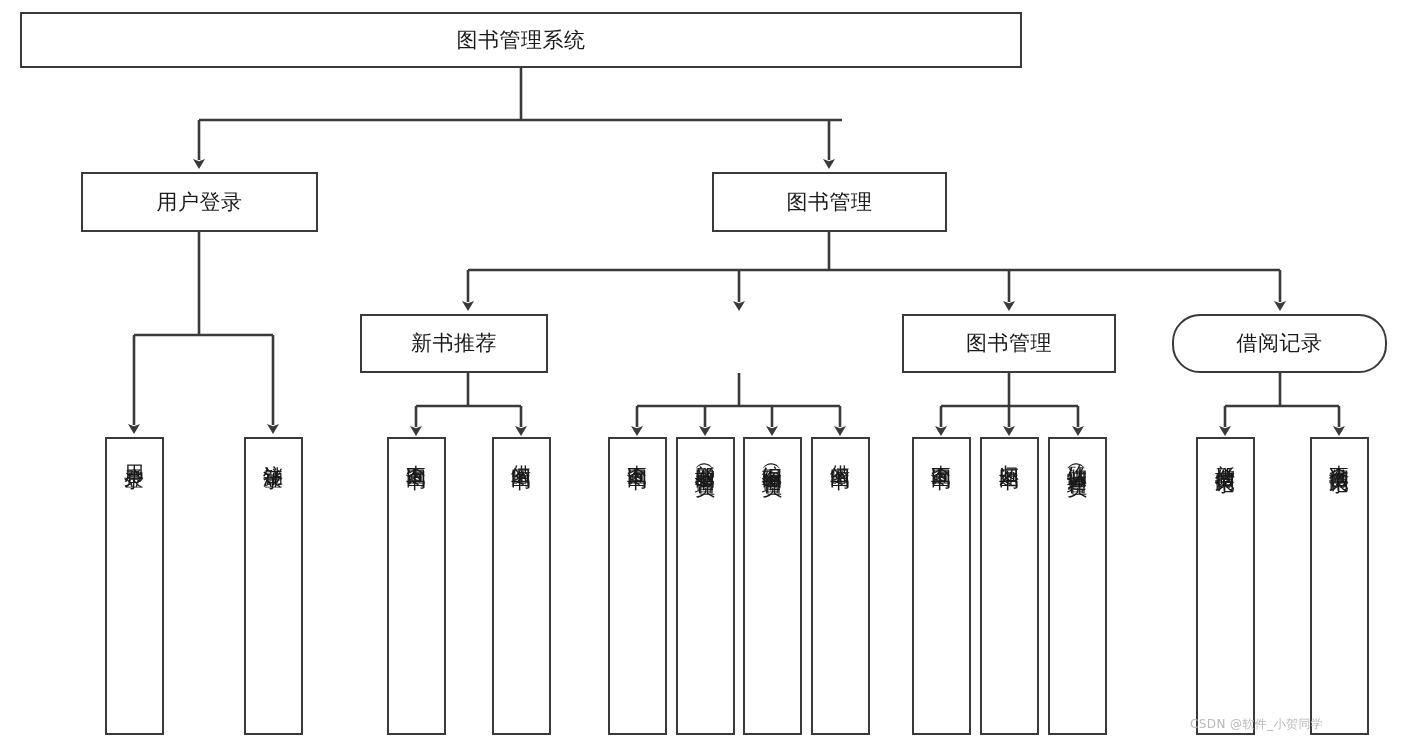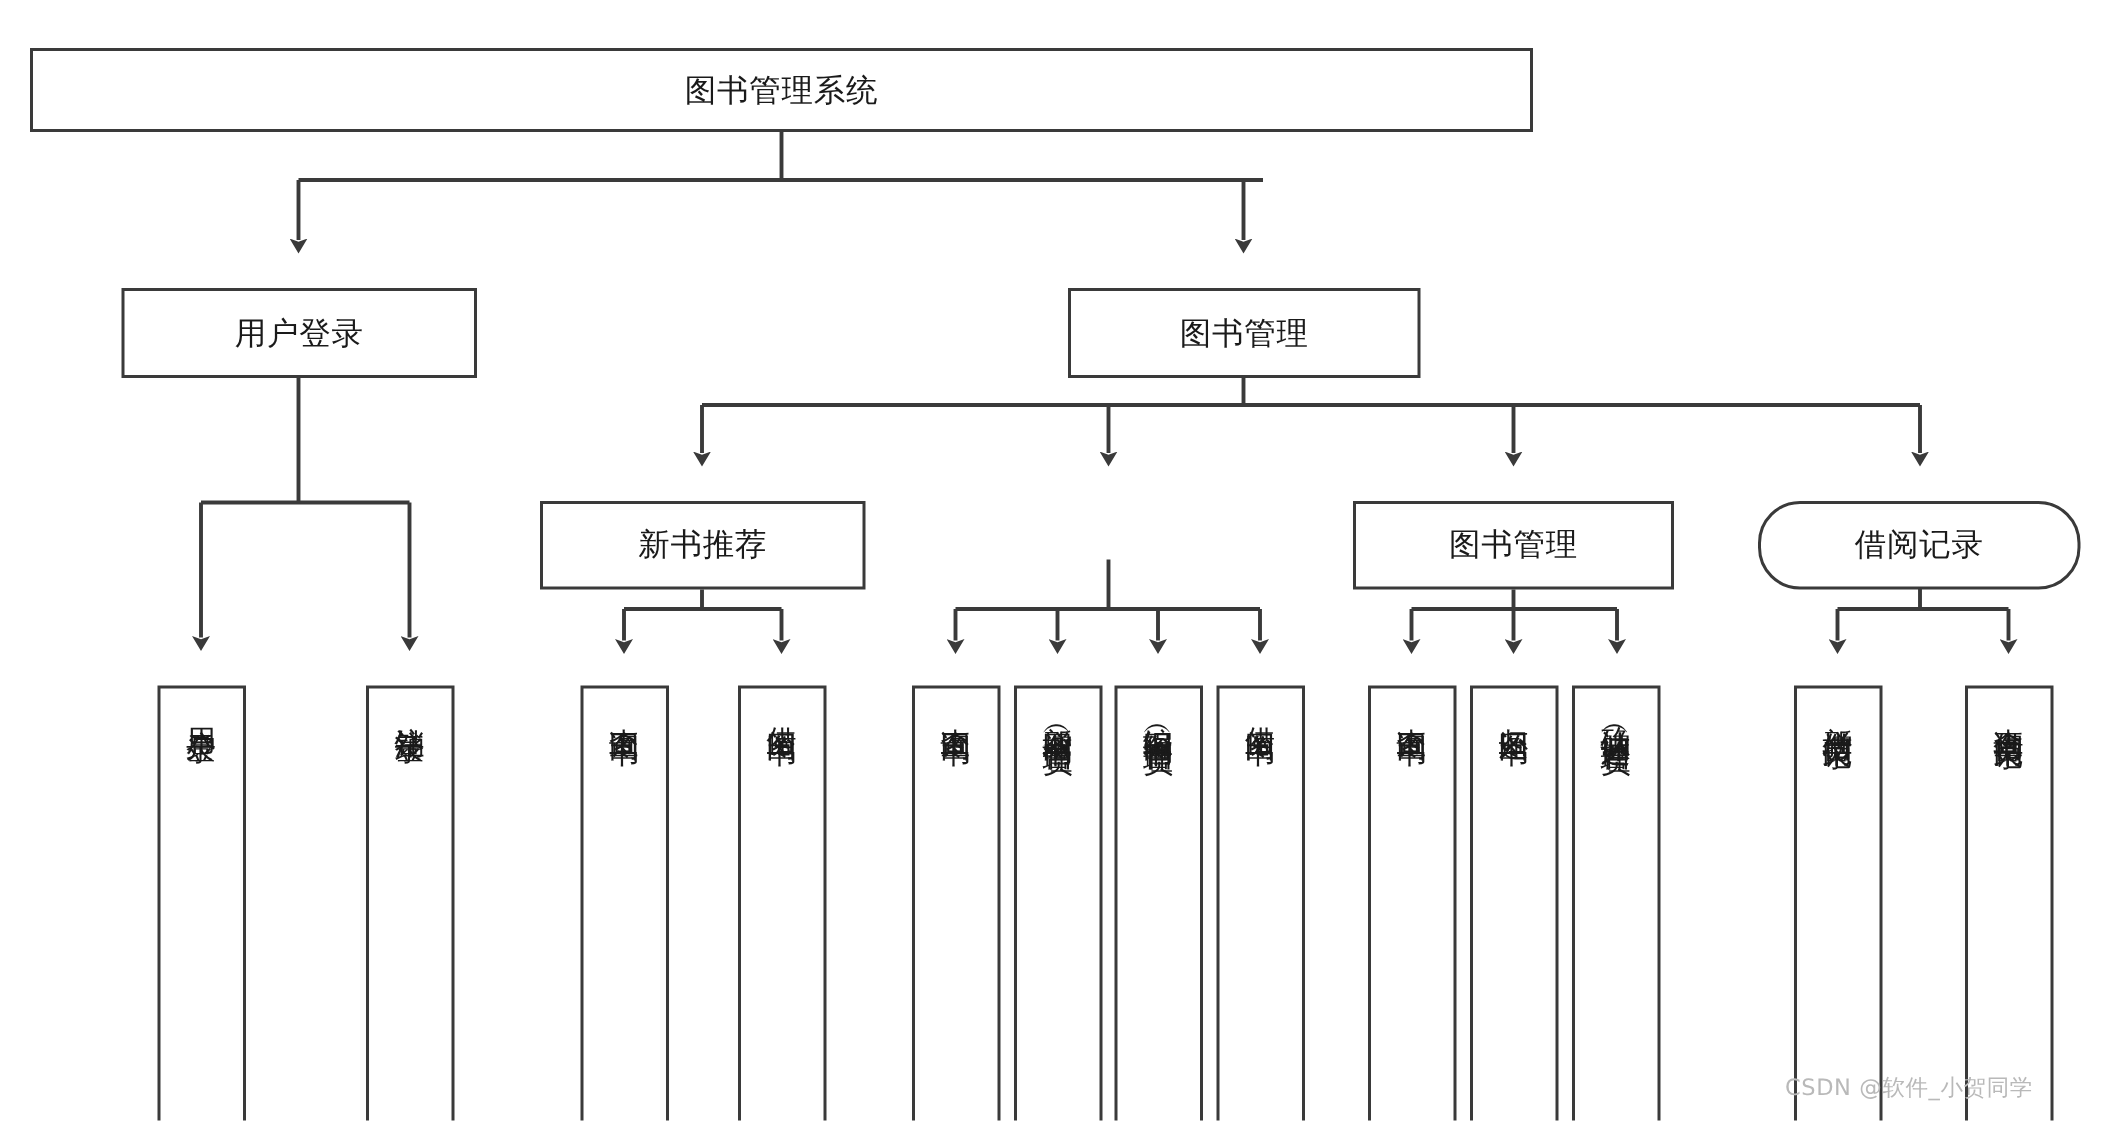--- a/index.html
+++ b/index.html
@@ -28,21 +28,20 @@
   }
   .node-box {
     position: absolute;
     box-sizing: border-box;
     background: #ffffff;
     border: 2.5px solid #3a3a3a;
     display: flex;
     align-items: center;
     justify-content: center;
     color: #1a1a1a;
-    margin-top: 20px;
   }
   .node-label {
     font-size: 21px;
     line-height: 1.25;
     letter-spacing: 0.5px;
     white-space: nowrap;
     color: #1a1a1a;
   }
   .node-box.vertical {
     align-items: flex-start;
@@ -54,21 +53,21 @@
     white-space: normal;
     font-size: 20px;
     letter-spacing: 2px;
     line-height: 1.1;
     max-height: 280px;
   }
   .watermark {
     position: absolute;
     left: 1190px;
     top: 716px;
-    font-size: 15px;
+    font-size: 12px;
     color: #b9b9b9;
     white-space: nowrap;
     letter-spacing: 0.4px;
   }
 </style>
 </head>
 <body>
 
 <div id="diagram-root">
 
@@ -139,21 +138,21 @@
   </div>
 
   <div class="node-box" style="left:81px; top:172px; width:237px; height:60px;">
     <span class="node-label">用户登录</span>
   </div>
 
   <div class="node-box" style="left:712px; top:172px; width:235px; height:60px;">
     <span class="node-label">图书管理</span>
   </div>
 
-  <div class="node-box" style="left:360px; top:314px; width:217px; height:59px;">
+  <div class="node-box" style="left:360px; top:314px; width:188px; height:59px;">
     <span class="node-label">新书推荐</span>
   </div>
 
 
   <div class="node-box" style="left:902px; top:314px; width:214px; height:59px;">
     <span class="node-label">图书管理</span>
   </div>
 
   <div class="node-box" style="left:1172px; top:314px; width:215px; height:59px;border-radius:28px;">
     <span class="node-label">借阅记录</span>

